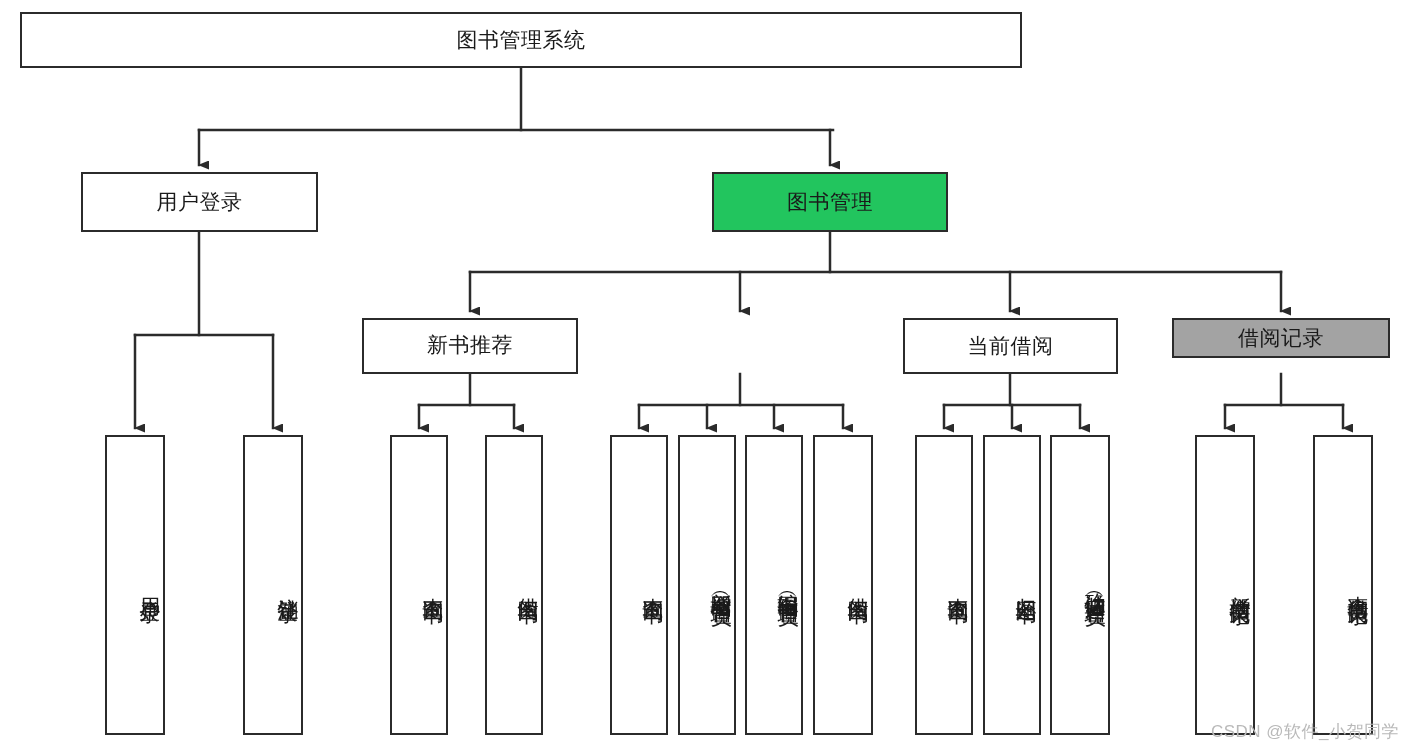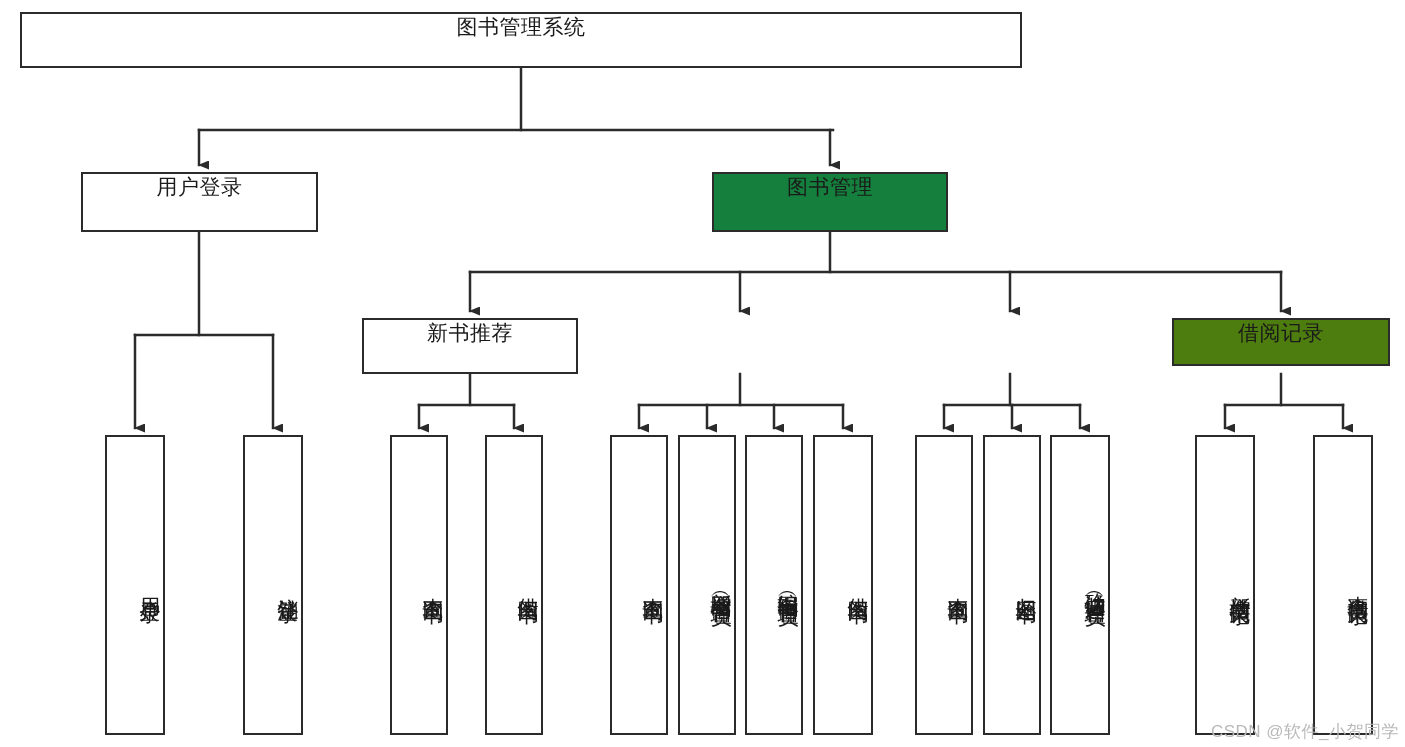--- a/index.html
+++ b/index.html
@@ -25,20 +25,21 @@
     width: 1405px;
     height: 747px;
     pointer-events: none;
   }
   .node {
     position: absolute;
     box-sizing: border-box;
     background: #ffffff;
     border: 2px solid #2b2b2b;
     display: flex;
+    align-items: center;
     justify-content: center;
     color: #1a1a1a;
   }
   .node.horizontal {
     font-size: 21px;
     line-height: 1.2;
     letter-spacing: 0.5px;
   }
   .node.vertical {
     writing-mode: vertical-rl;
@@ -127,28 +128,31 @@
     </g>
   </svg>
 
   <div class="node horizontal" id="node-root" style="left: 20px; top: 12px; width: 1002px; height: 56px; border-color: rgb(43, 43, 43); background: rgb(255, 255, 255); color: rgb(26, 26, 26);">
     <span class="node-label">图书管理系统</span>
   </div>
 
   <div class="node horizontal" id="node-user-login" style="left: 81px; top: 172px; width: 237px; height: 60px; border-color: rgb(43, 43, 43); background: rgb(255, 255, 255); color: rgb(26, 26, 26);">
     <span class="node-label">用户登录</span>
   </div>
-  <div class="node horizontal" id="node-book-manage" style="left: 712px; top: 172px; width: 236px; height: 60px; border-color: rgb(43, 43, 43); background: #15803d; color: rgb(26, 26, 26);">
+  <div class="node horizontal" id="node-book-manage" style="left: 712px; top: 172px; width: 236px; height: 60px; border-color: rgb(43, 43, 43); background: #22c55e; color: rgb(26, 26, 26);">
     <span class="node-label">图书管理</span>
   </div>
 
-  <div class="node horizontal" id="node-new-book-rec" style="left: 362px; top: 318px; width: 216px; height: 56px; border-color: rgb(43, 43, 43); background: rgb(255, 255, 255); color: rgb(26, 26, 26);">
+  <div class="node horizontal" id="node-new-book-rec" style="left: 362px; top: 318px; width: 216px; height: 56px; border-color: rgb(43, 43, 43); background: rgb(255, 255, 255); color: rgb(26, 26, 26); font-family: Liberation Serif, serif;">
     <span class="node-label">新书推荐</span>
   </div>
-  <div class="node horizontal" id="node-borrow-record" style="left: 1172px; top: 318px; width: 218px; height: 48px; border-color: rgb(43, 43, 43); background: #4d7c0f; color: rgb(26, 26, 26);">
+  <div class="node horizontal" id="node-current-borrow" style="left: 903px; top: 318px; width: 215px; height: 56px; border-color: rgb(43, 43, 43); background: rgb(255, 255, 255); color: rgb(26, 26, 26);">
+    <span class="node-label">当前借阅</span>
+  </div>
+  <div class="node horizontal" id="node-borrow-record" style="left: 1172px; top: 318px; width: 218px; height: 40px; border-color: rgb(43, 43, 43); background: #a3a3a3; color: rgb(26, 26, 26);">
     <span class="node-label">借阅记录</span>
   </div>
 
   <div class="node vertical" id="node-leaf-user-login" style="left: 105px; top: 435px; width: 60px; height: 300px; border-color: rgb(43, 43, 43); background: rgb(255, 255, 255); color: rgb(26, 26, 26);">
     <span class="node-label">用户登录</span>
   </div>
   <div class="node vertical" id="node-leaf-user-logout" style="left: 243px; top: 435px; width: 60px; height: 300px; border-color: rgb(43, 43, 43); background: rgb(255, 255, 255); color: rgb(26, 26, 26);">
     <span class="node-label">注销登录</span>
   </div>
   <div class="node vertical" id="node-leaf-rec-query-book" style="left: 390px; top: 435px; width: 58px; height: 300px; border-color: rgb(43, 43, 43); background: rgb(255, 255, 255); color: rgb(26, 26, 26);">

